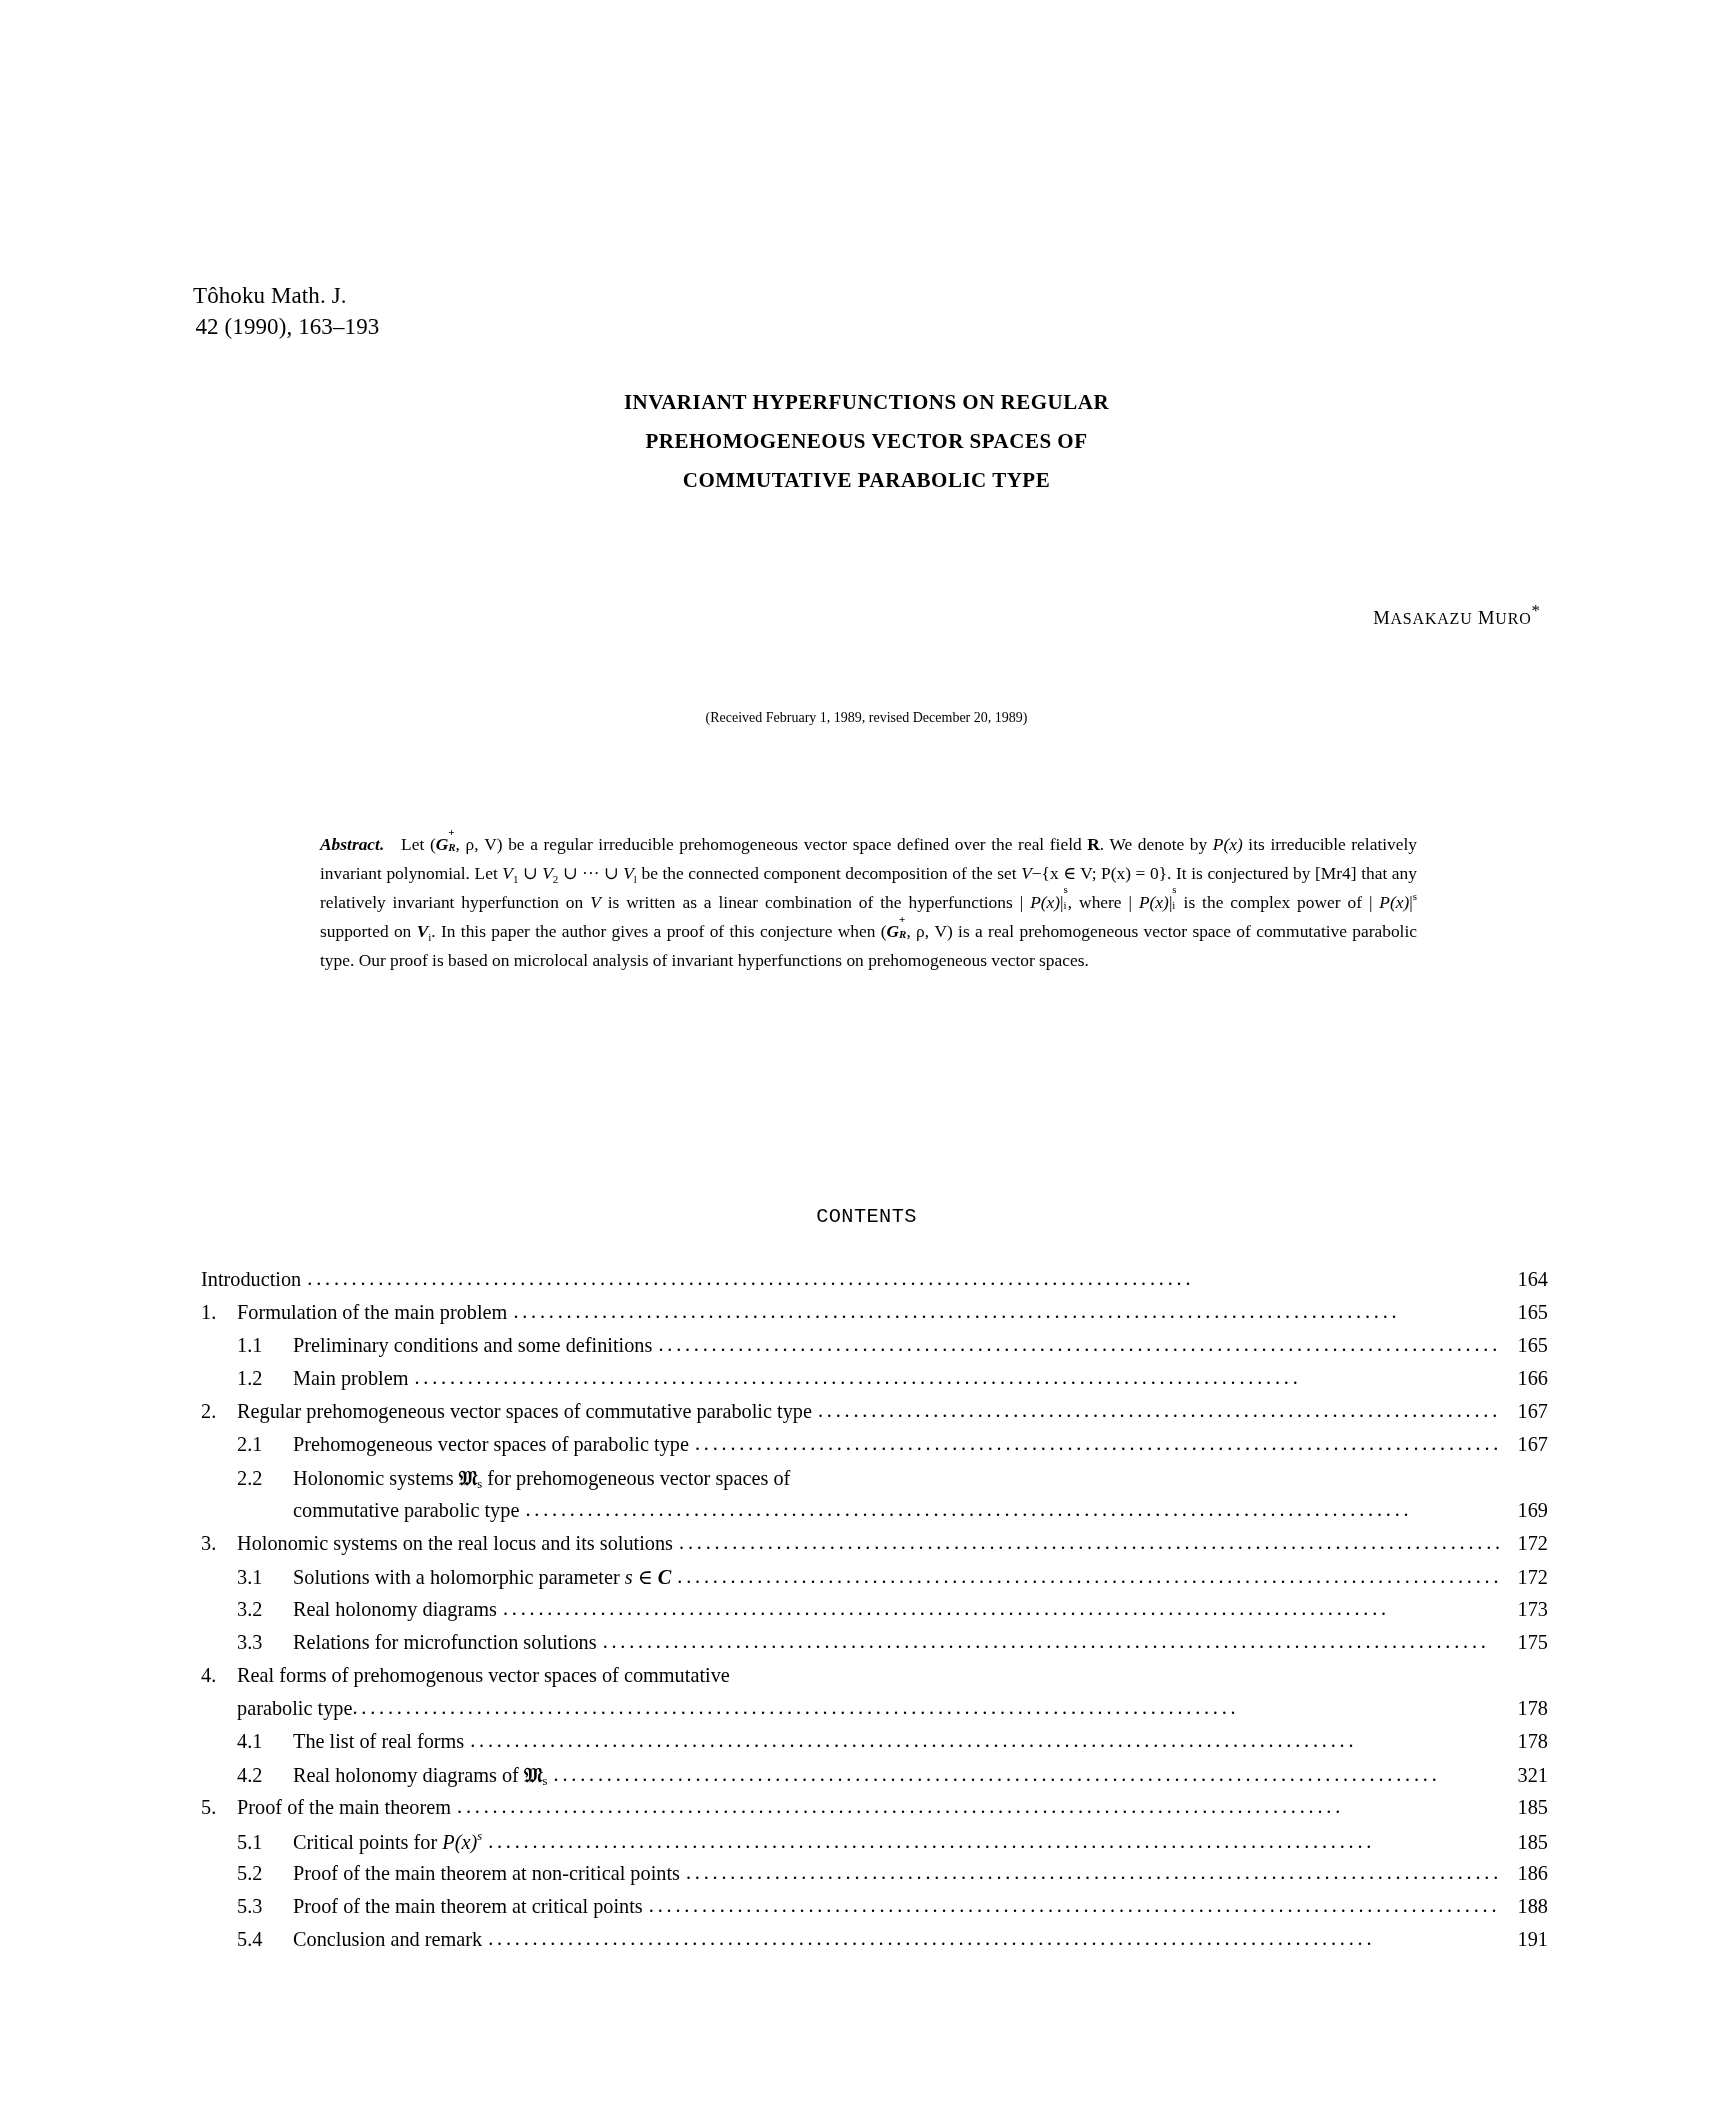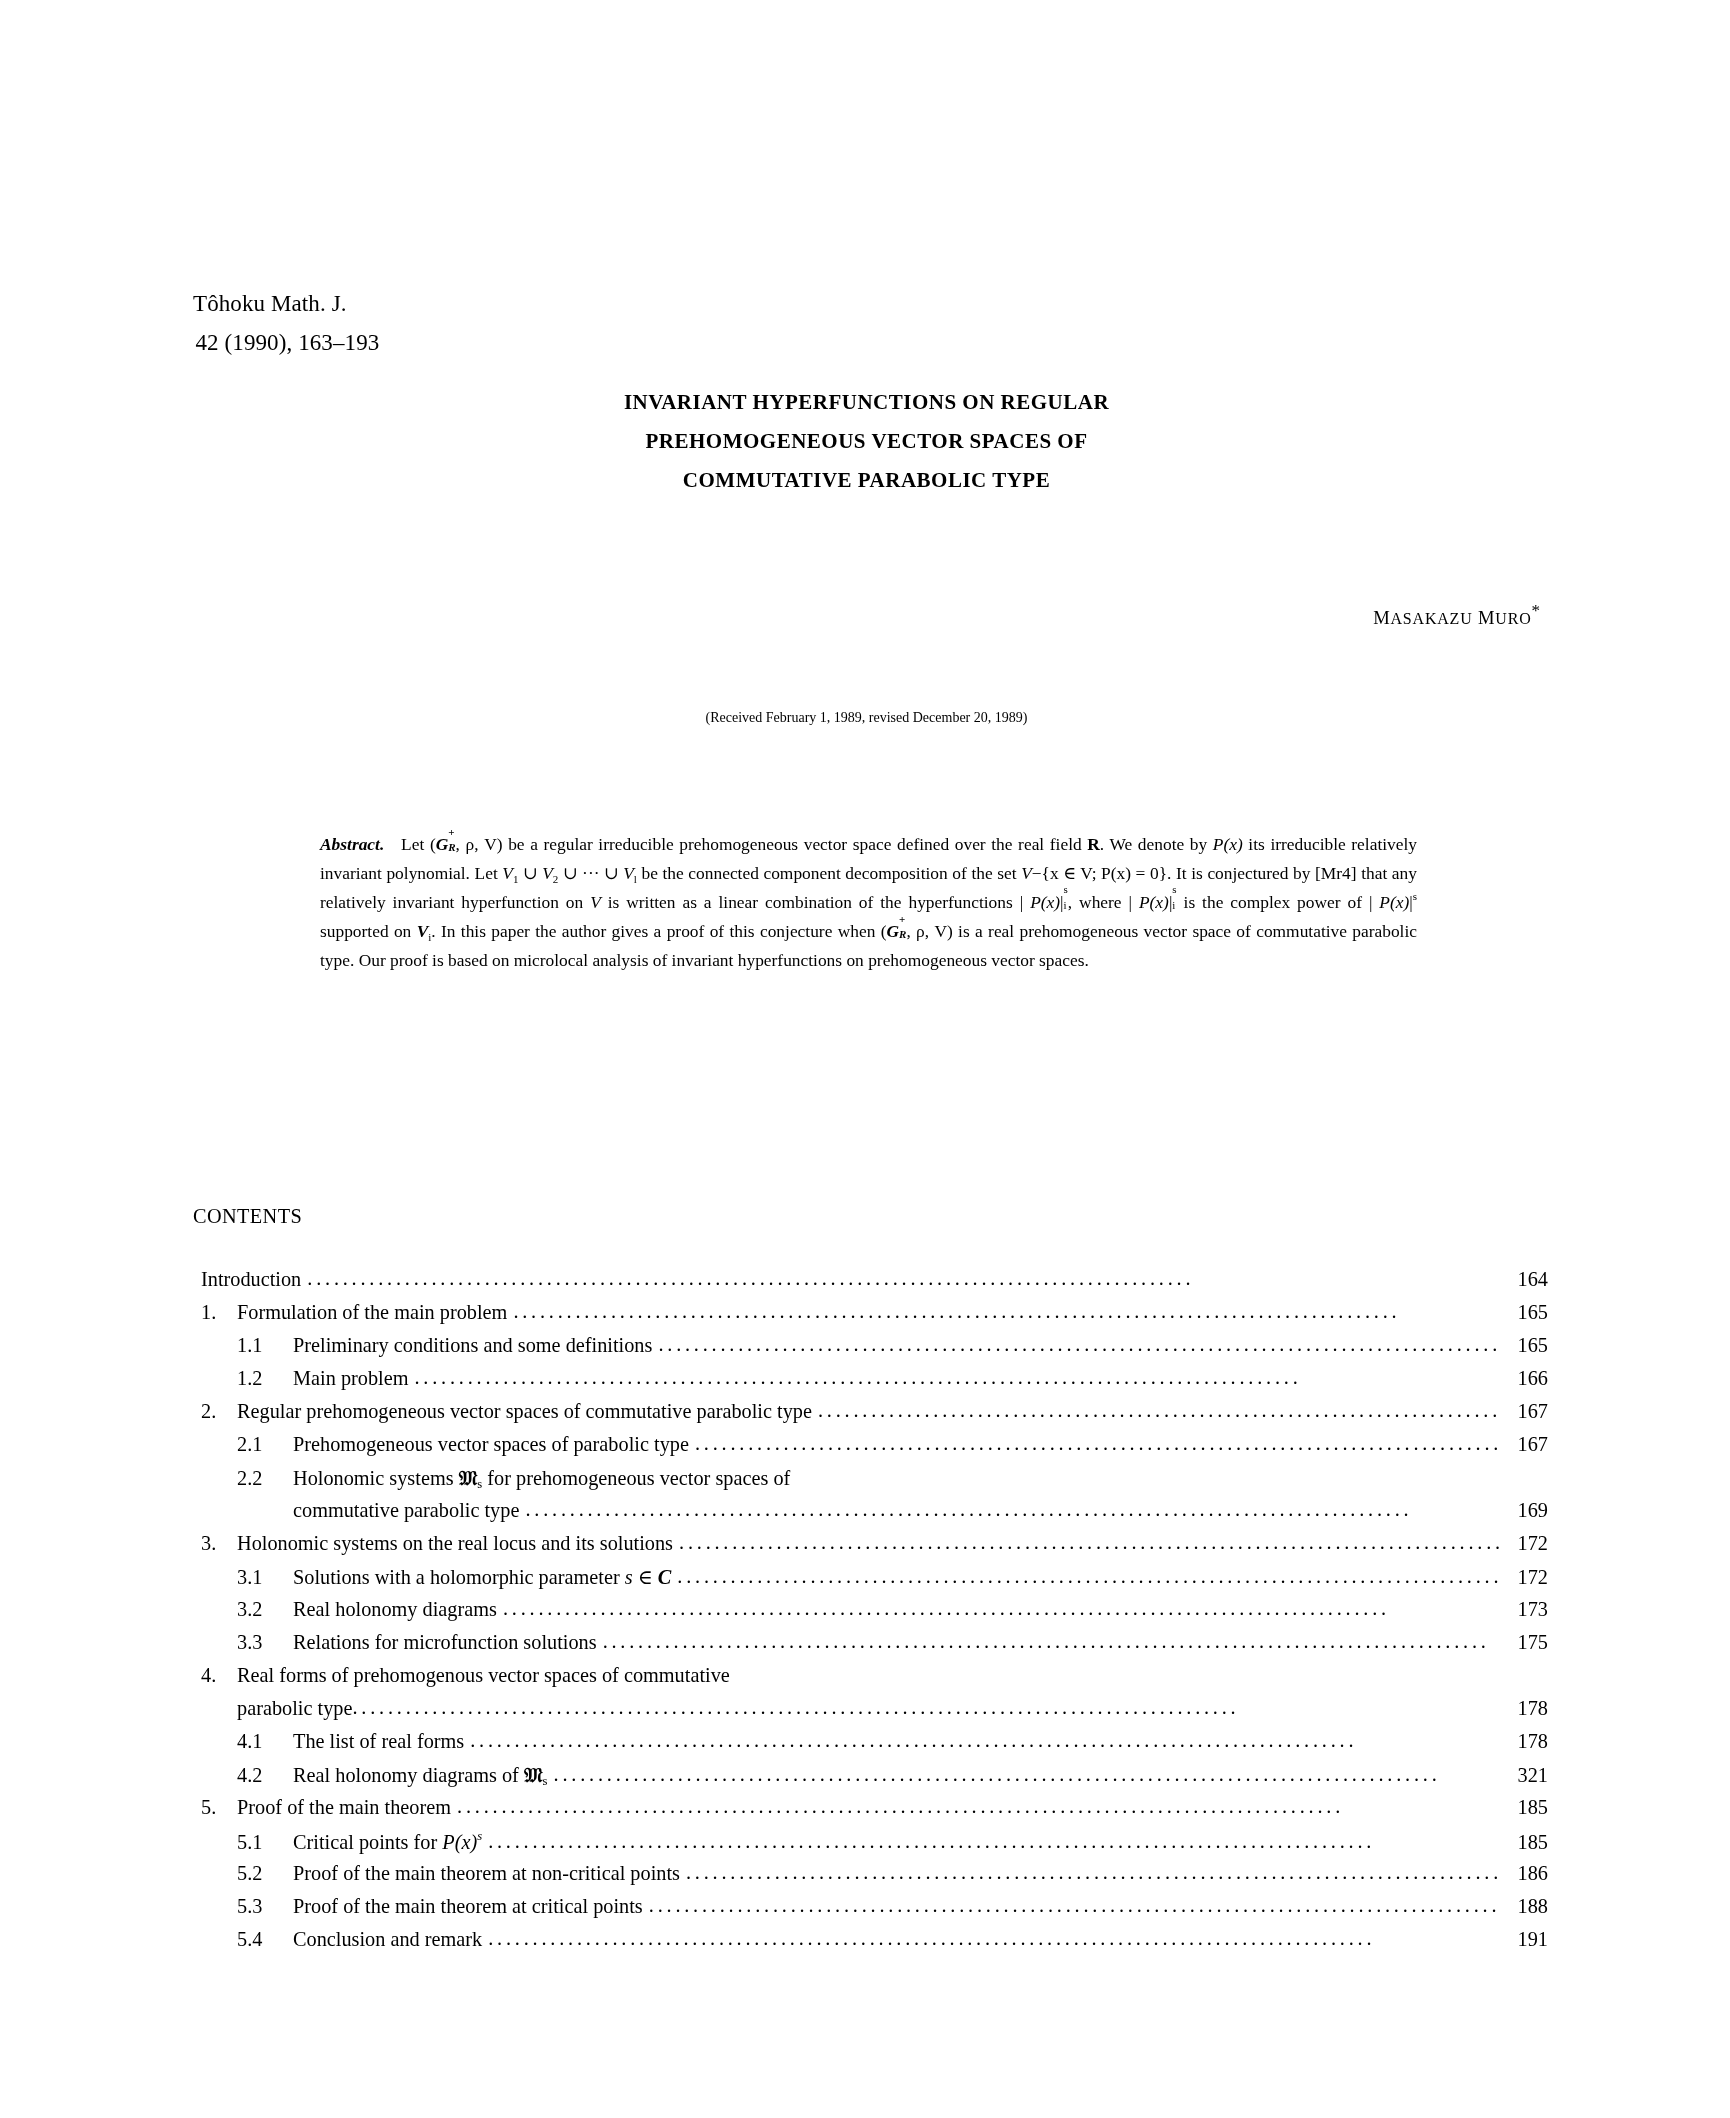--- a/index.html
+++ b/index.html
@@ -29,21 +29,21 @@
 
   
   .journal-header {
     position: absolute;
     left: 0;
     top: 280px;
     font-size: 23px;
     line-height: 31px;
     letter-spacing: 0.1px;
   }
-  .journal-header .line { white-space: nowrap; margin-top: 8px; }
+  .journal-header .line { white-space: nowrap; }
   .journal-header .line2 { padding-left: 2.5px; }
 
   
   .title-block {
     position: absolute;
     left: 0;
     top: 383px;
     width: 1347px;
     text-align: center;
     font-size: 21px;
@@ -120,23 +120,24 @@
   }
   .gsub .top { display: block; font-style: normal; }
   .gsub .bot { display: block; position: relative; top: 4.2px; }
 
   
   .contents-heading {
     position: absolute;
     left: 0;
     top: 1205px;
     width: 1347px;
-    text-align: left;
+    text-align: center;
     font-size: 20.3px;
     letter-spacing: 0.4px;
+    font-family: Liberation Mono, monospace;
   }
   .toc {
     position: absolute;
     left: 8px;
     top: 1268px;
     width: 1347px;
     font-size: 20.3px;
   }
   .toc-row {
     display: flex;

